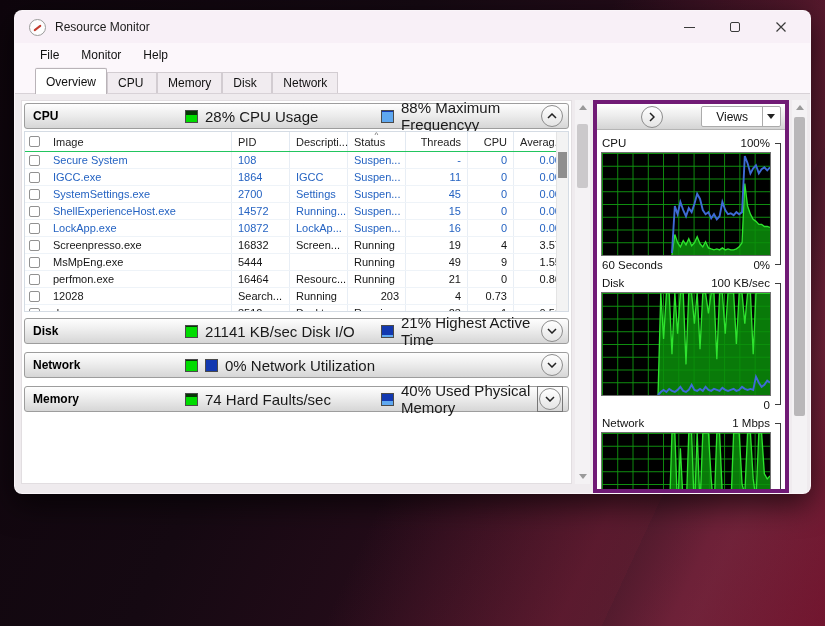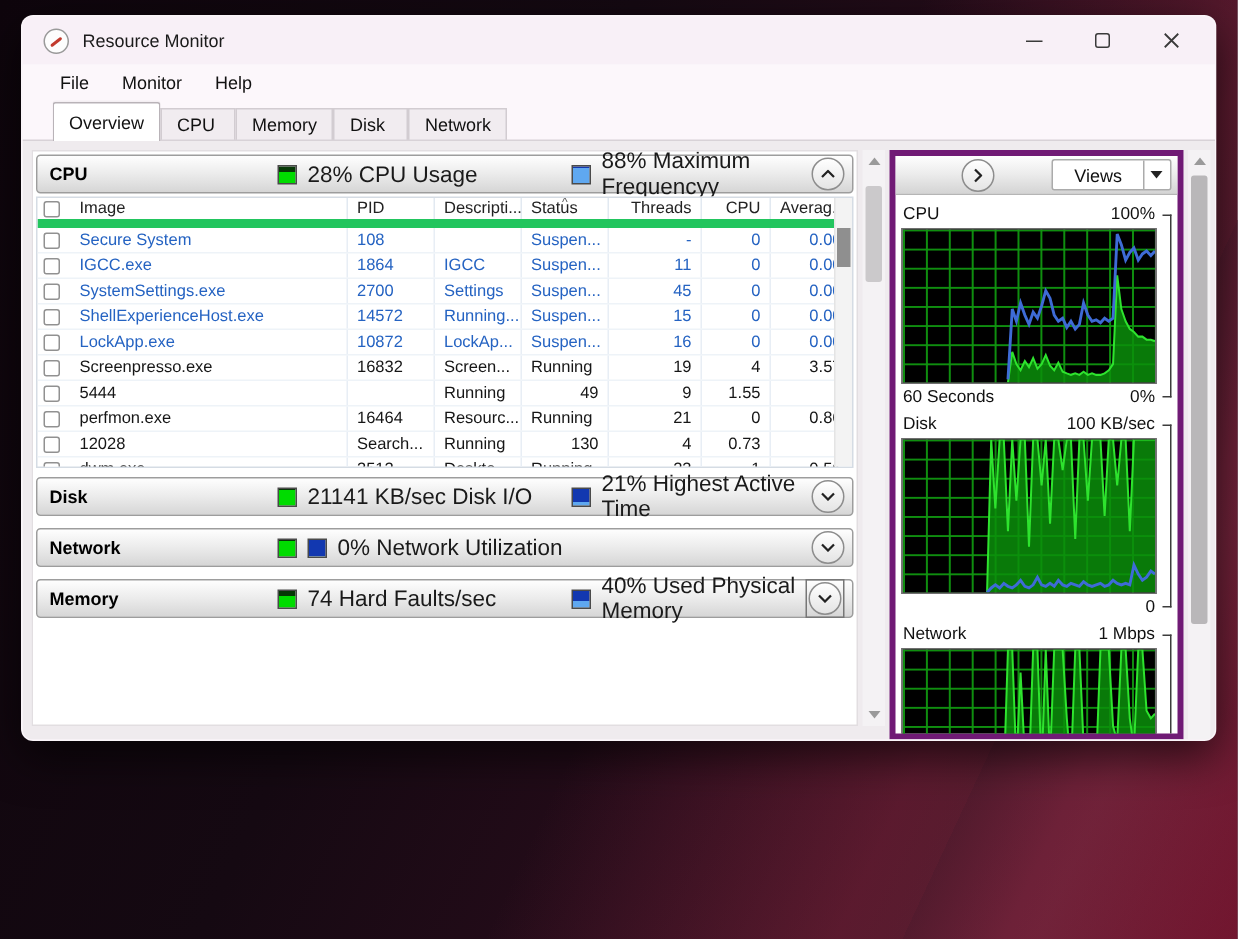--- a/index.html
+++ b/index.html
@@ -53,21 +53,21 @@
   .chevron-btn { width:22px; height:22px; border-radius:50%; border:1px solid #8d8d8d; background:linear-gradient(#ffffff,#e4e4e4); display:flex; align-items:center; justify-content:center; margin-left:auto; flex:none; }
   .focus-ring { margin-left:auto; border:1px solid #777; padding:1px; display:flex; }
   .focus-ring .chevron-btn { margin-left:0; }
   .chevron-btn svg { display:block; }
 
   .spacer6 { height:6px; flex:none; } .spacer8 { height:8px; flex:none; }
 
   
   .cpu-table { height:181px; flex:none; margin-top:2px; border:1px solid #d5dce4; position:relative; overflow:hidden; background:#fff; font-size:11px; }
   .t-grid { display:grid; grid-template-columns:22px 1fr 58px 58px 58px 62px 46px 54px; align-items:center; }
-  .t-head { height:20px; border-bottom:6px solid #22c55e; color:#222; }
+  .t-head { height:20px; border-bottom:1px solid #22c55e; color:#222; }
   .t-head .cell { position:relative; height:100%; display:flex; align-items:center; border-right:1px solid #e2e9f1; padding:0 6px; }
   .t-head .cell.num { justify-content:flex-end; }
   .sort-caret { position:absolute; top:-1px; left:50%; transform:translateX(-50%); font-size:8px; color:#555; line-height:8px; }
   .t-row { height:17px; border-bottom:1px solid #eef3f8; }
   .t-row .cell { height:100%; display:flex; align-items:center; border-right:1px solid #e8eef5; padding:0 6px; overflow:hidden; white-space:nowrap; }
   .t-row .cell.num { justify-content:flex-end; }
   .t-row.suspended { color:#2563c2; }
   .t-row.running { color:#161616; }
   .cb { width:11px; height:11px; border:1px solid #919191; border-radius:2px; background:#fff; margin-left:4px; }
   .cell.cb-cell { border-right:none; padding:0; }
@@ -257,20 +257,21 @@
               <div class="cell">Screen...</div>
               <div class="cell">Running</div>
               <div class="cell num">19</div>
               <div class="cell num">4</div>
               <div class="cell num">3.57</div>
             </div>
             <div class="t-grid t-row running">
               <div class="cell cb-cell">
                 <span class="cb"></span>
               </div>
+              <div class="cell">MsMpEng.exe</div>
               <div class="cell">5444</div>
               <div class="cell"></div>
               <div class="cell">Running</div>
               <div class="cell num">49</div>
               <div class="cell num">9</div>
               <div class="cell num">1.55</div>
             </div>
             <div class="t-grid t-row running">
               <div class="cell cb-cell">
                 <span class="cb"></span>
@@ -283,21 +284,21 @@
               <div class="cell num">0</div>
               <div class="cell num">0.86</div>
             </div>
             <div class="t-grid t-row running">
               <div class="cell cb-cell">
                 <span class="cb"></span>
               </div>
               <div class="cell">12028</div>
               <div class="cell">Search...</div>
               <div class="cell">Running</div>
-              <div class="cell num">130</div>
+              <div class="cell num">203</div>
               <div class="cell num">4</div>
               <div class="cell num">0.73</div>
             </div>
             <div class="t-grid t-row running">
               <div class="cell cb-cell">
                 <span class="cb"></span>
               </div>
               <div class="cell">dwm.exe</div>
               <div class="cell">3512</div>
               <div class="cell">Deskto...</div>

